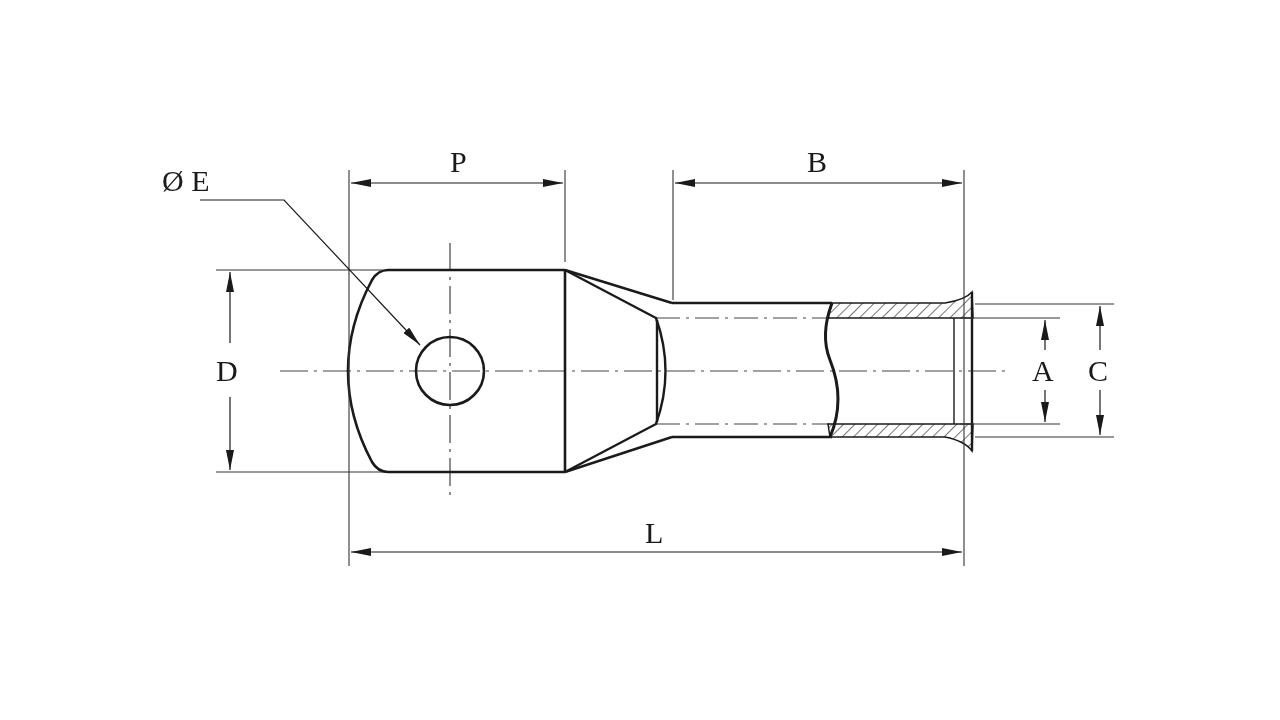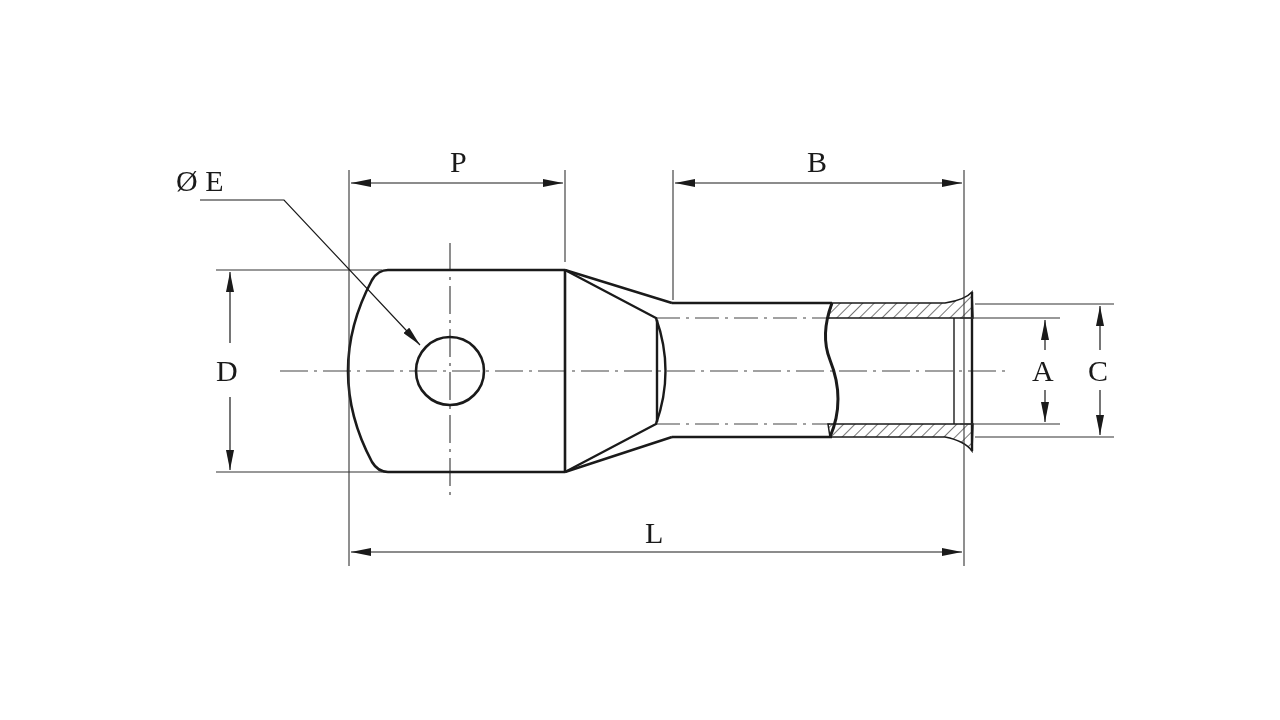--- a/index.html
+++ b/index.html
@@ -83,19 +83,19 @@
     <line x1="230" y1="397" x2="230" y2="470" marker-end="url(#arrs)"></line>
     <line x1="1045" y1="320" x2="1045" y2="350" marker-start="url(#arrs)"></line>
     <line x1="1045" y1="390" x2="1045" y2="422" marker-end="url(#arrs)"></line>
     <line x1="1100" y1="306" x2="1100" y2="350" marker-start="url(#arrs)"></line>
     <line x1="1100" y1="390" x2="1100" y2="435" marker-end="url(#arrs)"></line>
 
     <polyline points="200,200 284,200 420,345" marker-end="url(#arrs)"></polyline>
   </g>
 </svg>
 
-<div class="lbl" style="left:176px; top:166px;">Ø E</div>
+<div class="lbl" style="left:162px; top:166px;">Ø E</div>
 <div class="lbl" style="left:450px; top:147px;">P</div>
 <div class="lbl" style="left:807px; top:147px;">B</div>
 <div class="lbl" style="left:216px; top:356px;">D</div>
 <div class="lbl" style="left:1032px; top:356px;">A</div>
 <div class="lbl" style="left:1088px; top:356px;">C</div>
 <div class="lbl" style="left:645px; top:518px;">L</div>
 
 </body></html>

